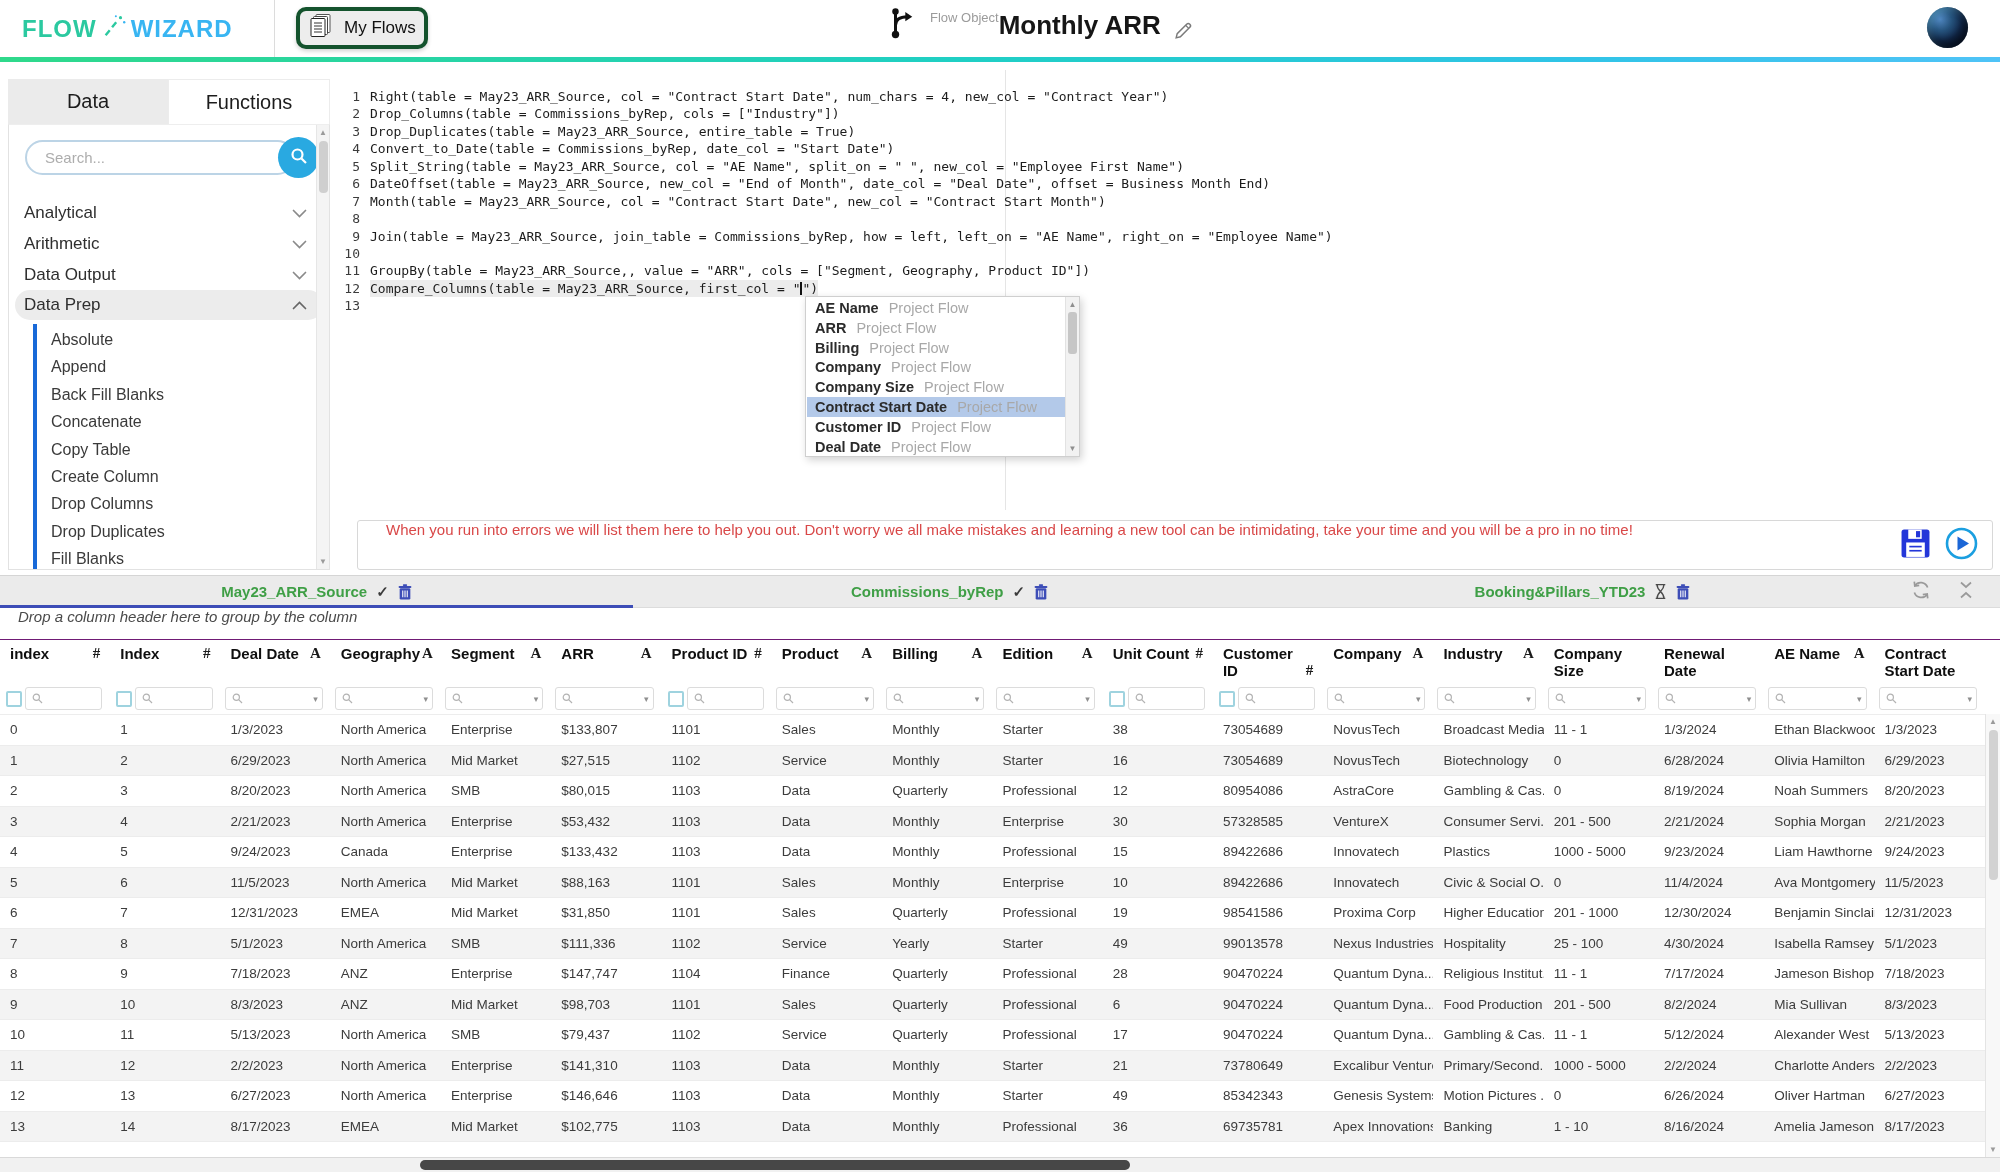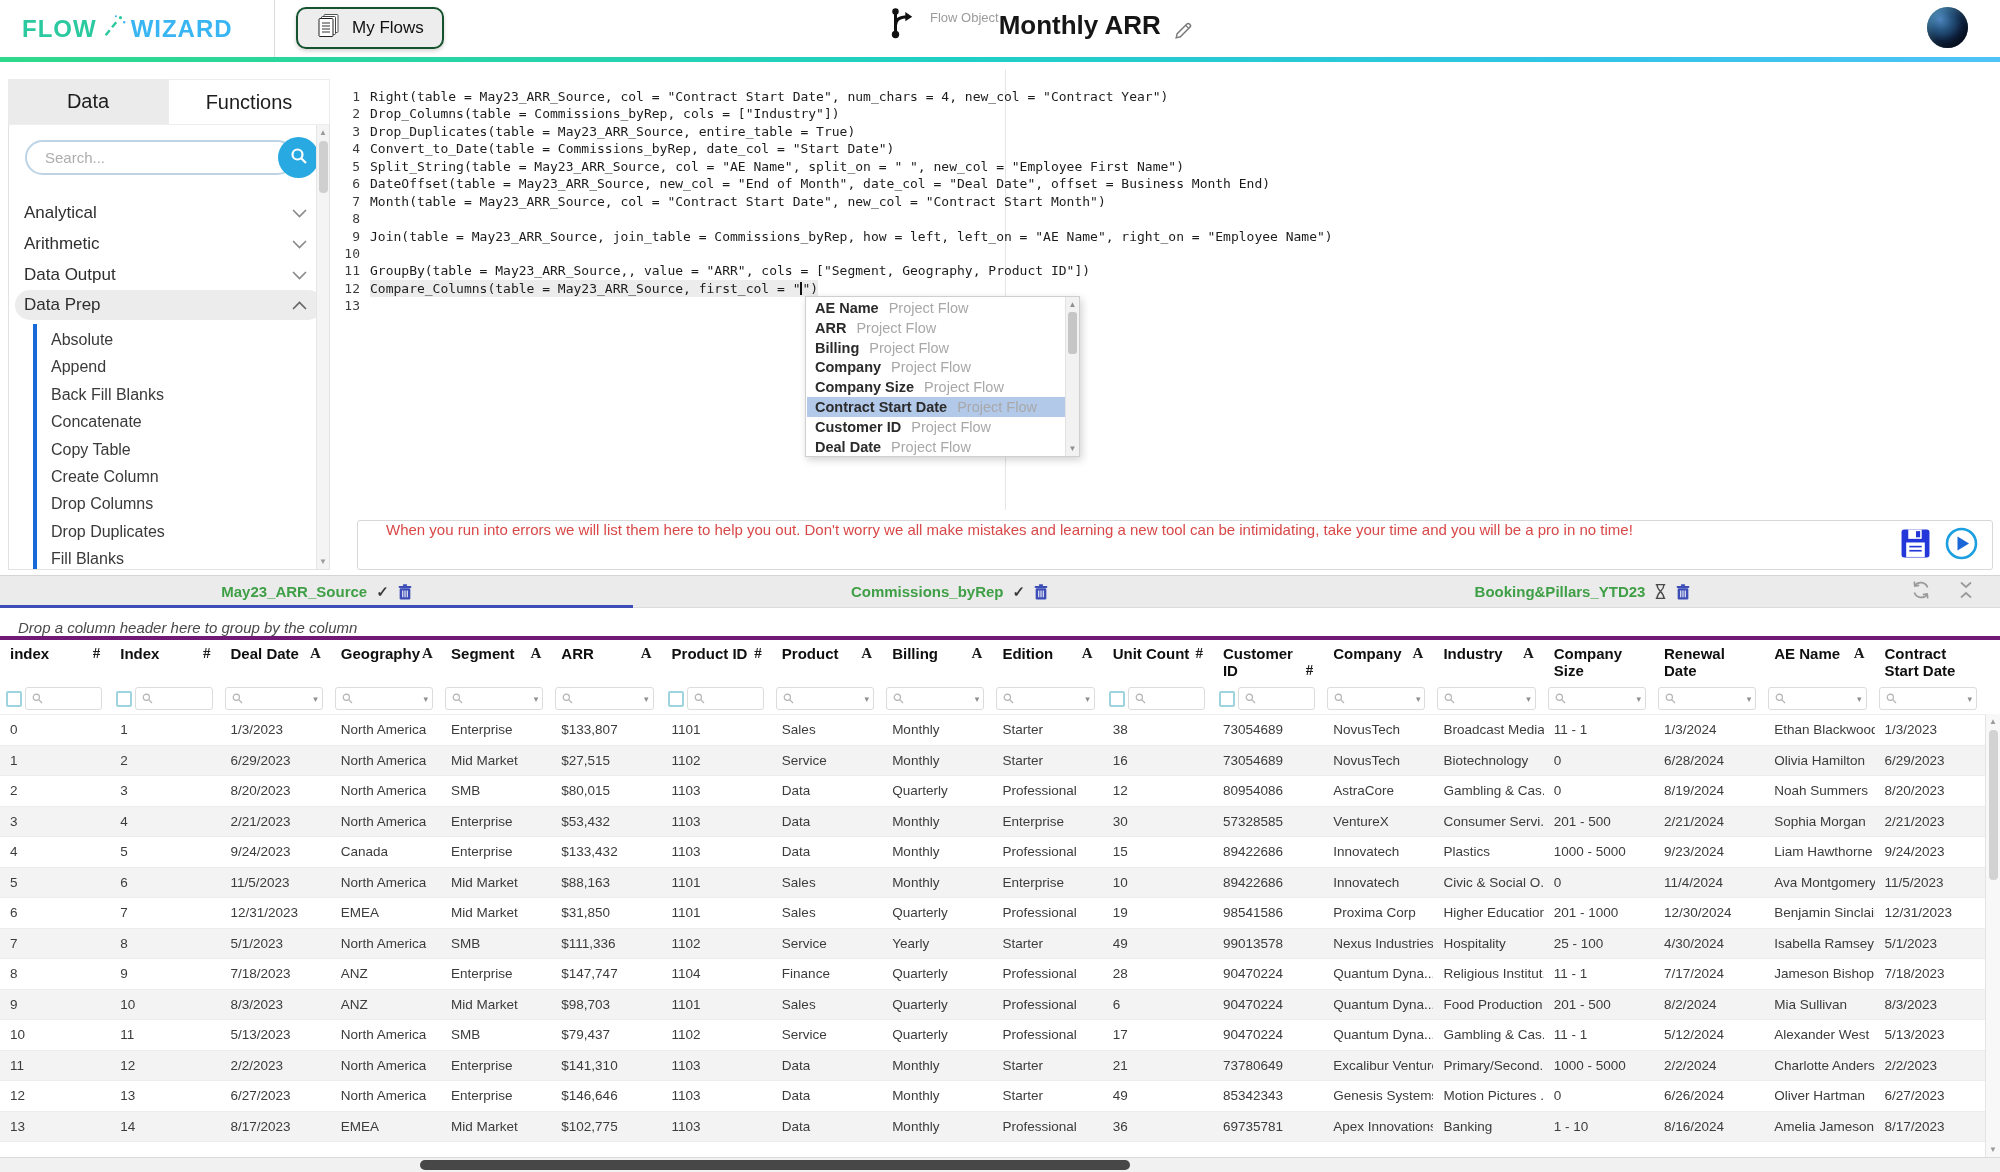--- a/index.html
+++ b/index.html
@@ -5,22 +5,22 @@
   *{margin:0;padding:0;box-sizing:border-box}
   html,body{width:2000px;height:1172px}
   body{font-family:"Liberation Sans",sans-serif;background:#fff;position:relative;overflow:hidden;color:#222}
 
   
   .header{position:absolute;left:0;top:0;width:2000px;height:57px;background:#fff;z-index:5}
   .logo{position:absolute;left:22px;top:13px;font-size:24px;font-weight:bold;letter-spacing:1px;display:flex;align-items:center;gap:4px}
   .logo .flow{color:#2bc9a0}
   .logo .wizard{color:#38b5f2}
   .header-divider{position:absolute;left:274px;top:0;width:1px;height:57px;background:#dcdcdc}
-  .my-flows{position:absolute;left:296px;top:7px;height:42px;padding:0 18px;display:flex;align-items:center;gap:10px;
-    background:#ededed;border:2px solid #14532d;border-radius:10px;box-shadow:0 2px 4px rgba(0,0,0,.18);cursor:pointer}
+  .my-flows{position:absolute;left:296px;top:7px;height:42px;padding:0 8px;display:flex;align-items:center;gap:10px;
+    background:#ededed;border:4px solid #14532d;border-radius:10px;box-shadow:0 2px 4px rgba(0,0,0,.18);cursor:pointer}
   .my-flows .lbl{font-size:17px;color:#111}
   .flow-title{position:absolute;left:888px;top:5px;display:flex;align-items:center;gap:12px}
   .ft-text{display:flex;flex-direction:row}
   .ft-sub{font-size:13px;color:#9b9b9b;line-height:15px}
   .ft-name{font-size:26px;color:#161616;font-weight:600;line-height:30px}
   .ft-pencil{margin-top:14px}
   .avatar{position:absolute;left:1927px;top:7px;width:41px;height:41px;border-radius:50%;
     background:radial-gradient(circle at 32% 30%,#4f86c0 0%,#27557f 28%,#122a4e 55%,#070f26 100%);
     box-shadow:inset -4px -6px 10px rgba(0,0,0,.55), inset 3px 3px 6px rgba(120,200,230,.35)}
   .gradient-bar{position:absolute;left:0;top:57px;width:2000px;height:5px;
@@ -75,21 +75,21 @@
 
   
   .grid-tabs{position:absolute;left:0;top:575px;width:2000px;height:33px;background:#ebebeb;border-top:1px solid #d5d5d5;border-bottom:1px solid #dcdcdc;display:flex;z-index:3}
   .grid-tab{width:633px;display:flex;align-items:center;justify-content:center;gap:9px;position:relative;cursor:pointer}
   .gt-label{font-size:15px;font-weight:bold;color:#3f9f46;white-space:nowrap}
   .gt-check{font-size:15px;font-weight:bold;color:#3b3b3b}
   .grid-tab.active::after{content:"";position:absolute;left:0;right:0;bottom:-1px;height:3px;background:#3d4db7}
   .gt-trash,.gt-hg{display:flex;align-items:center}
   .grid-tab-icons{flex:1;display:flex;align-items:center;justify-content:flex-end;gap:26px;padding-right:26px}
 
-  .groupby{position:absolute;left:0;top:608px;width:2000px;height:32px;background:#fff;border-bottom:4px solid #701a75;display:flex;align-items:flex-end}
+  .groupby{position:absolute;left:0;top:608px;width:2000px;height:32px;background:#fff;border-bottom:1px solid #701a75;display:flex;align-items:flex-start}
   .groupby span{font-style:italic;font-size:15px;color:#4a4a4a;margin-left:18px}
 
   table.grid{position:absolute;left:0;top:640px;width:1985px;table-layout:fixed;border-collapse:collapse}
   table.grid th{height:45px;vertical-align:top;padding:5px 6px 0 10px;text-align:left;cursor:pointer}
   .th-flex{display:flex;align-items:flex-end}
   .th-label{font-size:15px;font-weight:bold;color:#0f0f0f;line-height:17px;flex:1}
   .th-type{font-family:"Liberation Serif",serif;font-size:15px;font-weight:bold;color:#1a1a1a;padding:0 4px 0 2px}
   tr.filters{height:29px}
   td.filter-cell{padding:2px 8px 4px 4px;border-bottom:1px solid #ededed}
   .filter-box{display:flex;align-items:center;height:23px}

